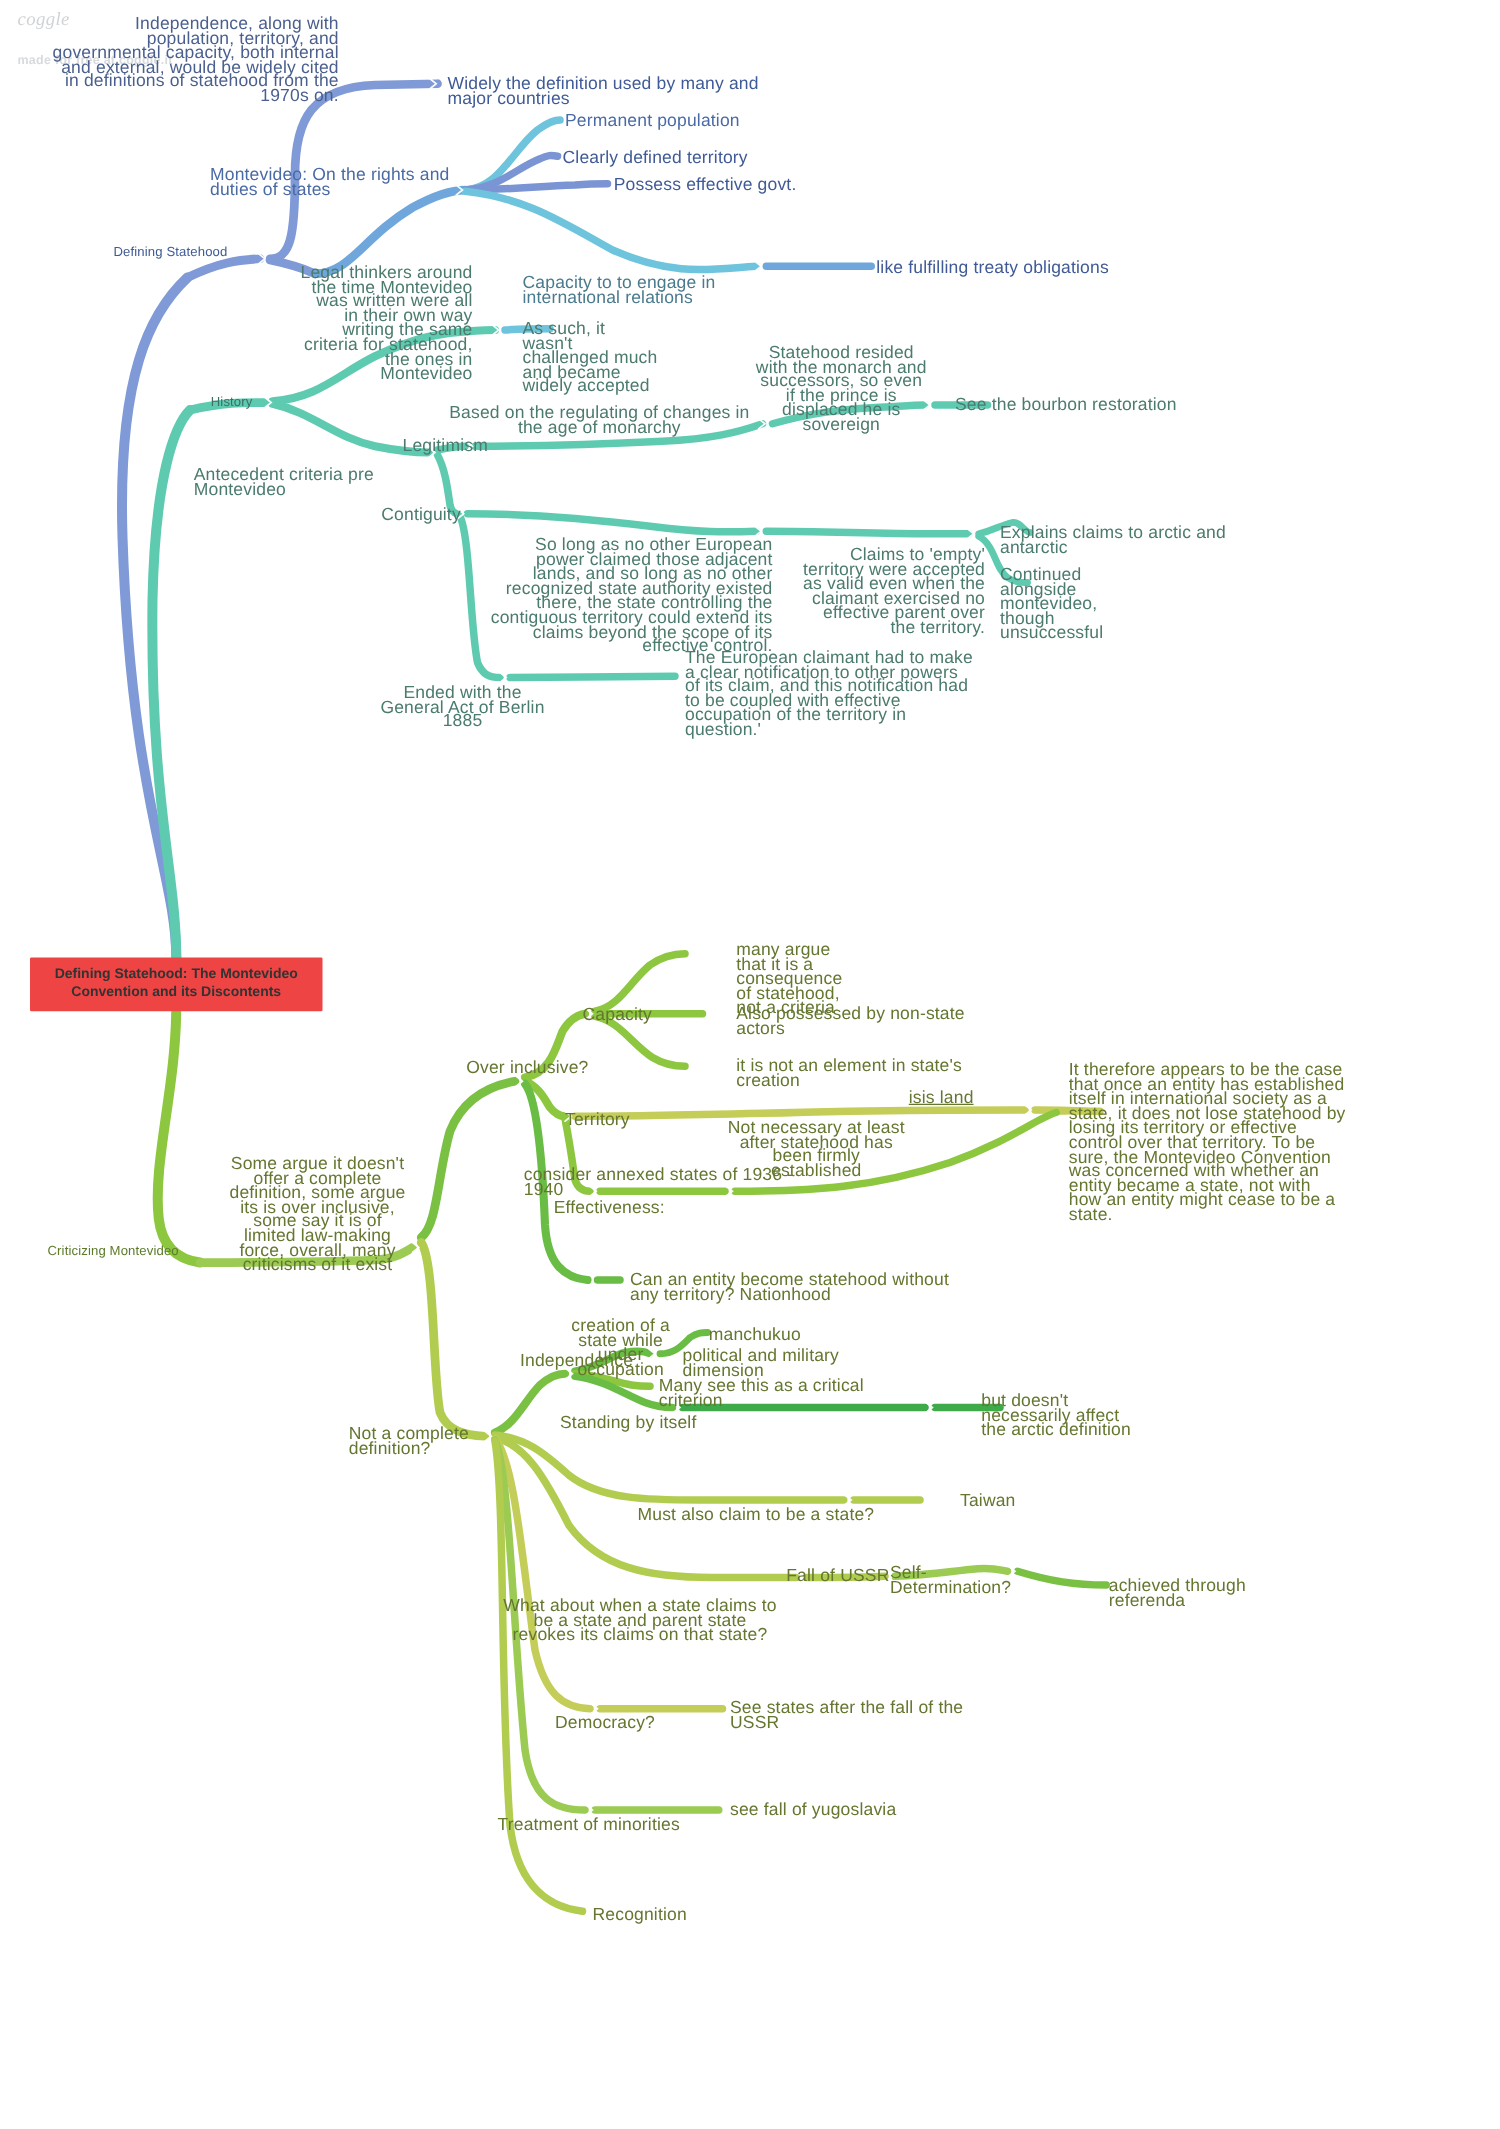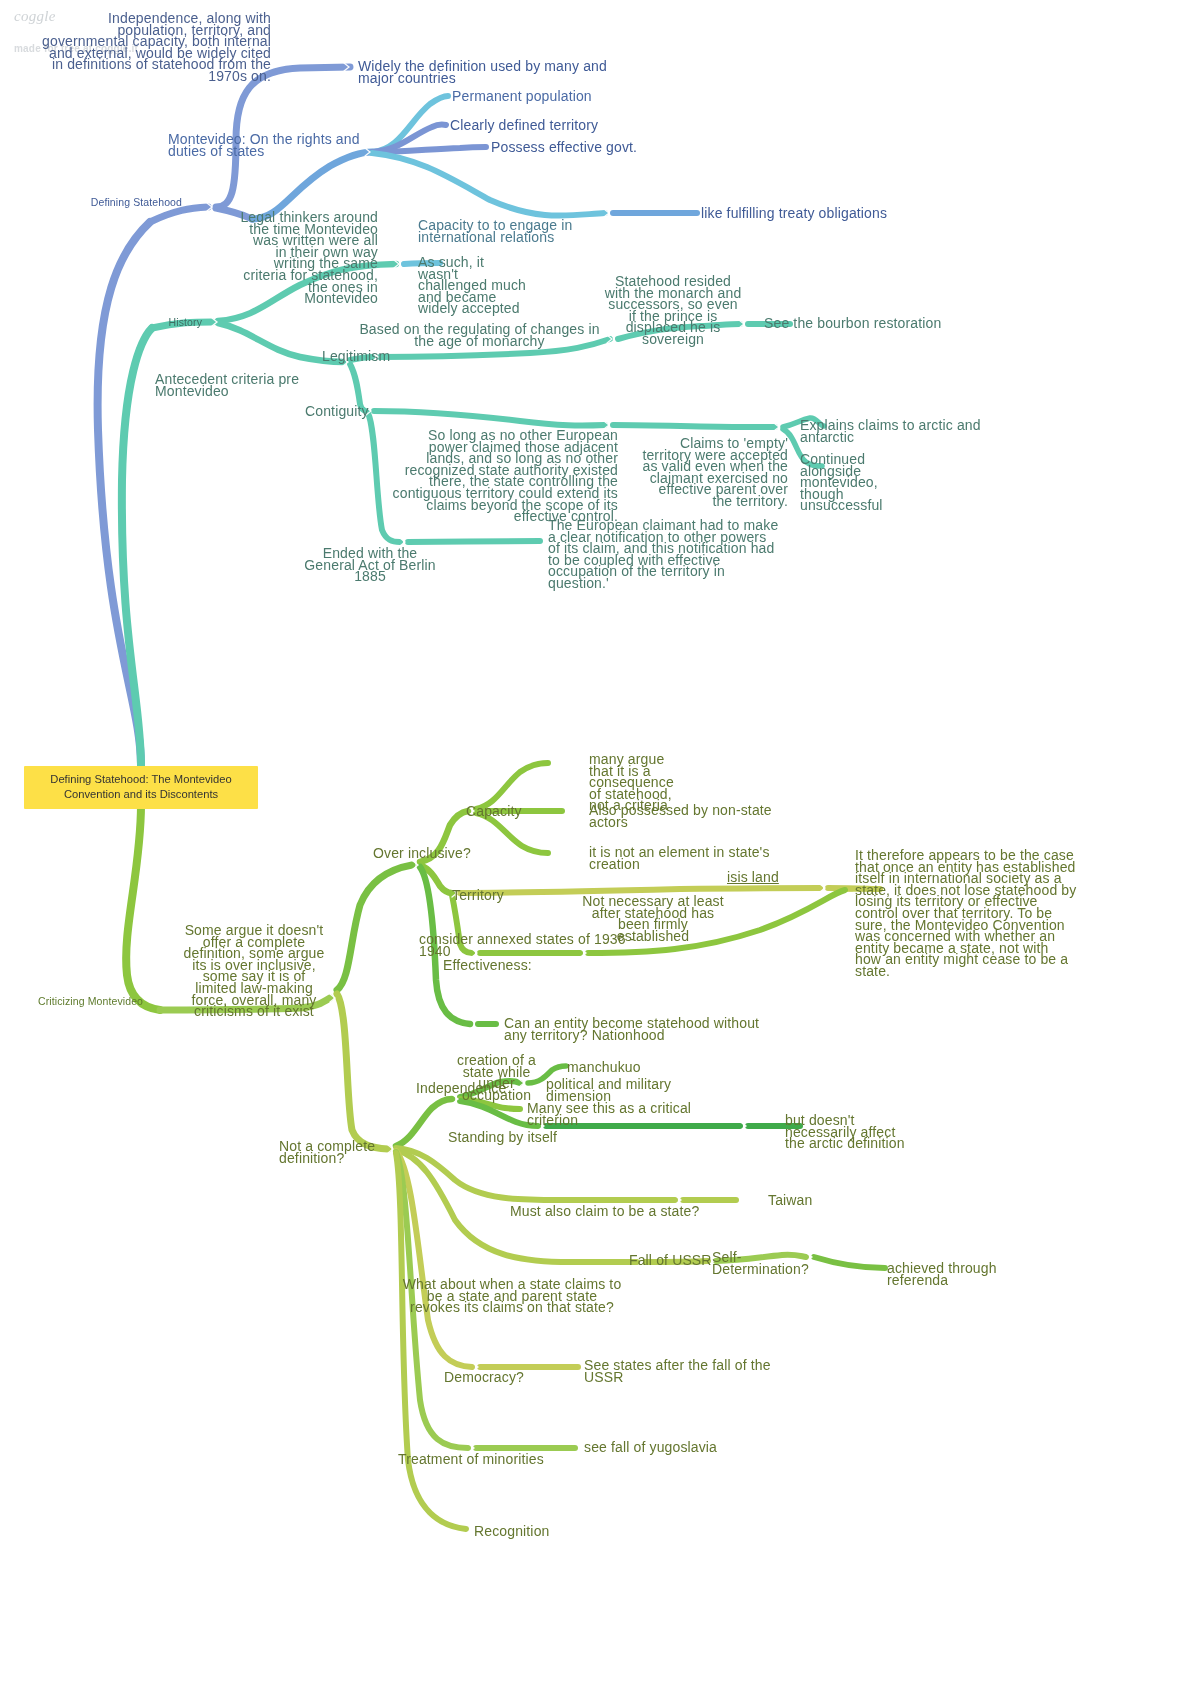--- a/index.html
+++ b/index.html
@@ -22,28 +22,29 @@
     letter-spacing:0.01em;
   }
   .node.r{text-align:right;}
   .node.l{text-align:left;}
   .node.c{text-align:center;}
   
   #root-node{
     position:absolute;
     left:24px;top:766px;
     width:234px;
-    background:#fde047;
+    background:#ef4444;
     color:#333333;
     text-align:center;
     font-size:11.2px;
     line-height:15px;
     padding:6px 4px 7px 4px;
     box-sizing:border-box;
     border-radius:1px;
+    font-weight:bold;
   }
   .brand{
     position:absolute;left:14px;top:8px;
     color:#cfd3d6;
     font-family:"Liberation Serif","DejaVu Serif",serif;
     font-style:italic;
     font-size:15px;
     line-height:17px;
     letter-spacing:0.02em;
   }

